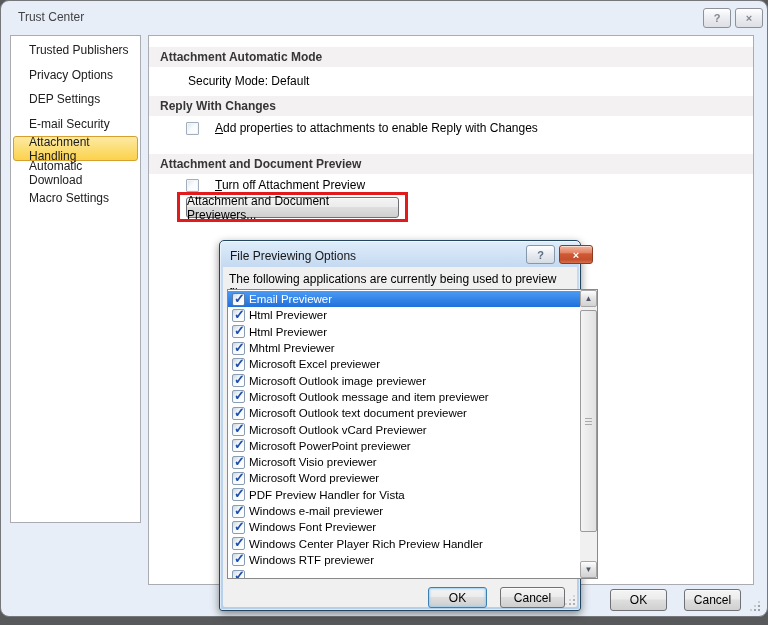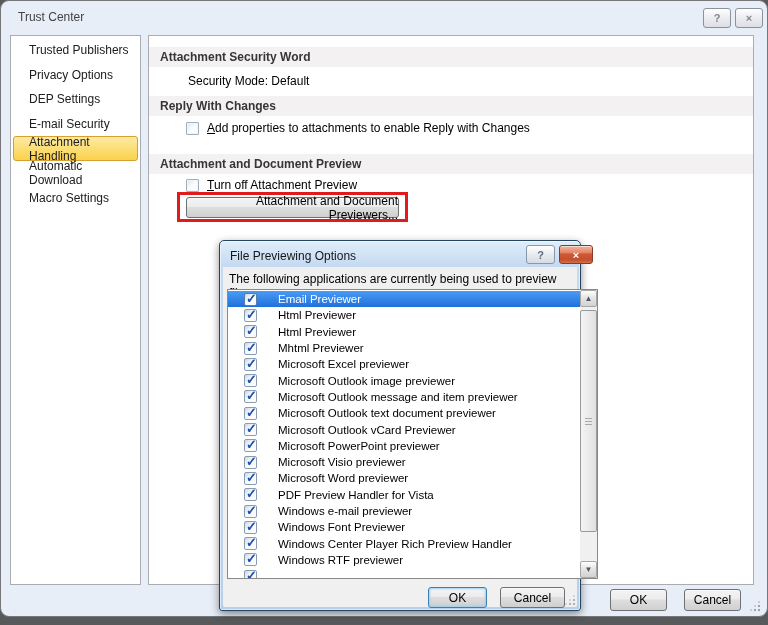--- a/index.html
+++ b/index.html
@@ -26,21 +26,21 @@
     border:1px solid #8e9199; border-radius:3px;
     background:linear-gradient(180deg,#ffffff,#eceef2 45%,#dddfe5);
     color:#84868e; font-size:11px; font-weight:bold;
     display:flex; align-items:center; justify-content:center;
     box-shadow:inset 0 1px 0 #fff;
   }
   .winbtn.help  { left:702px; }
   .winbtn.close { left:734px; }
 
   .panel { position:absolute; background:#fff; border:1px solid #abacb1; }
-  .sidebar { left:9px; top:34px; width:131px; height:550px; padding-top:2px; }
+  .sidebar { left:9px; top:34px; width:131px; height:488px; padding-top:2px; }
   .side-item {
     height:24.6px; display:flex; align-items:center;
     padding-left:15px; margin:0 2px;
     font-size:12px; color:#202020;
     border:1px solid transparent; border-radius:3px;
   }
   .side-item.selected {
     background:linear-gradient(180deg,#fdeaa4,#fbd24b);
     border-color:#d5a02f;
     color:#1c1c1c;
@@ -50,39 +50,38 @@
   .heading-bar {
     position:absolute; left:0; right:0; height:20px;
     background:#f4f1f3;
     display:flex; align-items:center; padding-left:11px;
     font-weight:bold; font-size:12px; color:#363636;
   }
   .bar-1 { top:11px; }
   .bar-2 { top:60px; }
   .bar-3 { top:118px; }
   .status-line { position:absolute; left:39px; top:38px; }
-  .check-row { position:absolute; display:flex; align-items:center; gap:8px; }
+  .check-row { position:absolute; display:flex; align-items:center; gap:16px; }
   .row-1 { left:37px; top:85px; }
   .row-2 { left:37px; top:142px; }
   .cbx {
     width:13px; height:13px; flex:0 0 auto;
     border:1px solid #a3aebc; border-radius:1px;
     background:linear-gradient(135deg,#dde3ea,#f8fafc 45%,#ffffff);
     box-shadow:inset 0 0 0 1px #f2f6fa;
   }
   .u { text-decoration:underline; }
 
   .prev-button {
     position:absolute; left:37px; top:161px; width:213px; height:21px;
     border:1px solid #6f7074; border-radius:3px;
     background:linear-gradient(180deg,#f4f4f4,#ececec 45%,#dedede 50%,#d0d0d0);
     font-size:12px; color:#000;
     display:flex; align-items:center; justify-content:center;
     box-shadow:inset 0 1px 0 #fbfbfb;
-    text-align:right;
   }
   .red-annotation {
     position:absolute; left:177px; top:192px; width:231px; height:30px;
     border:3px solid #e11b1b; z-index:6; pointer-events:none;
   }
 
   .btn {
     border:1px solid #707174; border-radius:3px;
     background:linear-gradient(180deg,#f4f4f4,#ececec 45%,#dedede 50%,#cfcfcf);
     font-size:12px; color:#000;
@@ -133,21 +132,21 @@
   }
   .n-desc { position:absolute; left:6px; top:5px; font-size:12px; color:#000; }
 
   .listbox {
     position:absolute; left:4px; top:22px; width:371px; height:290px;
     background:#fff; border:1px solid #898989; overflow:hidden;
   }
   .rows { position:absolute; left:0; top:1px; right:17px; bottom:0; overflow:hidden; }
   .prev-row {
     height:16.3px; display:flex; align-items:center;
-    padding-left:16px; gap:21px; font-size:11.5px; color:#000;
+    padding-left:4px; gap:4px; font-size:11.5px; color:#000;
   }
   .prev-row.selected {
     background:linear-gradient(180deg,#4b9bf4,#2070dc);
     color:#fff;
   }
   .vcbx {
     position:relative; width:13px; height:13px; flex:0 0 auto;
     border:1px solid #8a9cb2; border-radius:2px;
     background:linear-gradient(135deg,#cbd6e1,#f4f7fa 40%,#ffffff);
   }
@@ -233,21 +232,21 @@
 
       <div class="side-item">
         <span>Macro Settings</span>
       </div>
 
     </div>
 
   <div class="panel content">
 
     <div class="heading-bar bar-1">
-      <span>Attachment Security Word</span>
+      <span>Attachment Automatic Mode</span>
     </div>
     <div class="status-line">Security Mode: Default</div>
 
     <div class="heading-bar bar-2">
       <span>Reply With Changes</span>
     </div>
     <div class="check-row row-1">
       <span class="cbx"></span>
       <span><span class="u">A</span><span>dd properties to attachments to enable Reply with Changes</span></span>
     </div>

